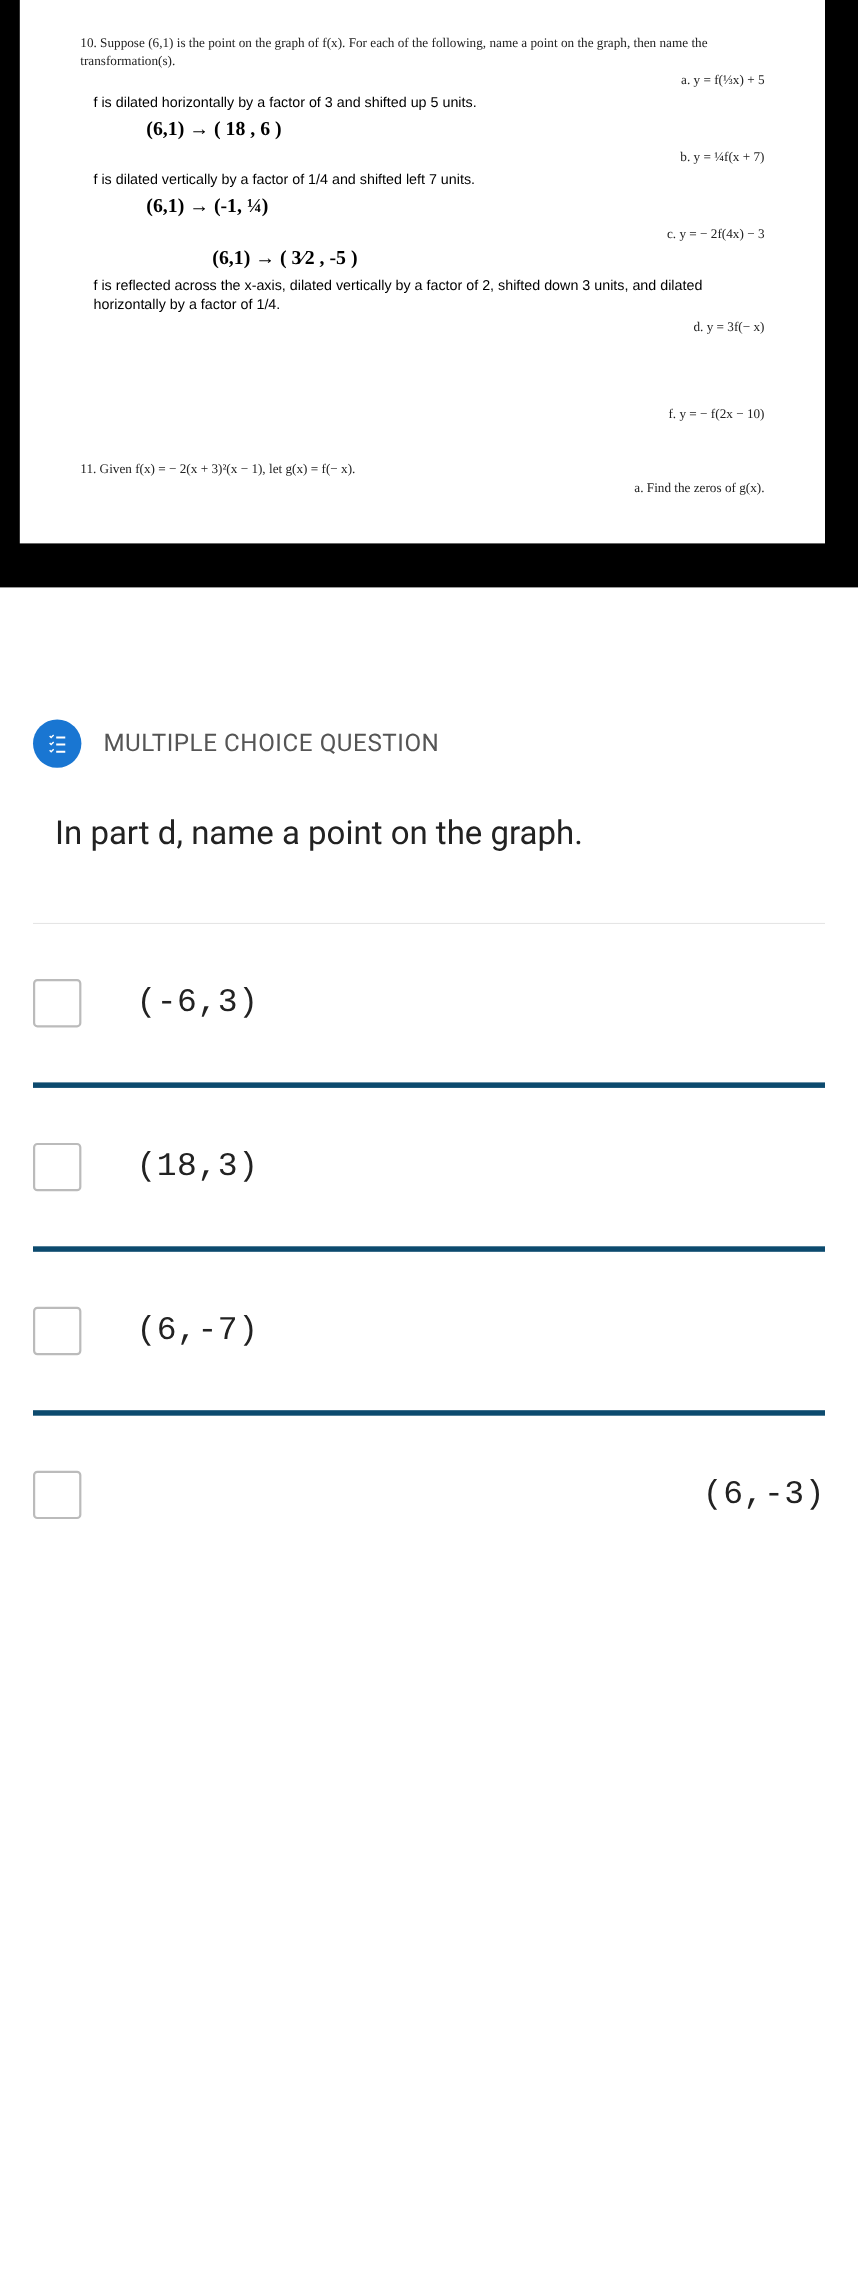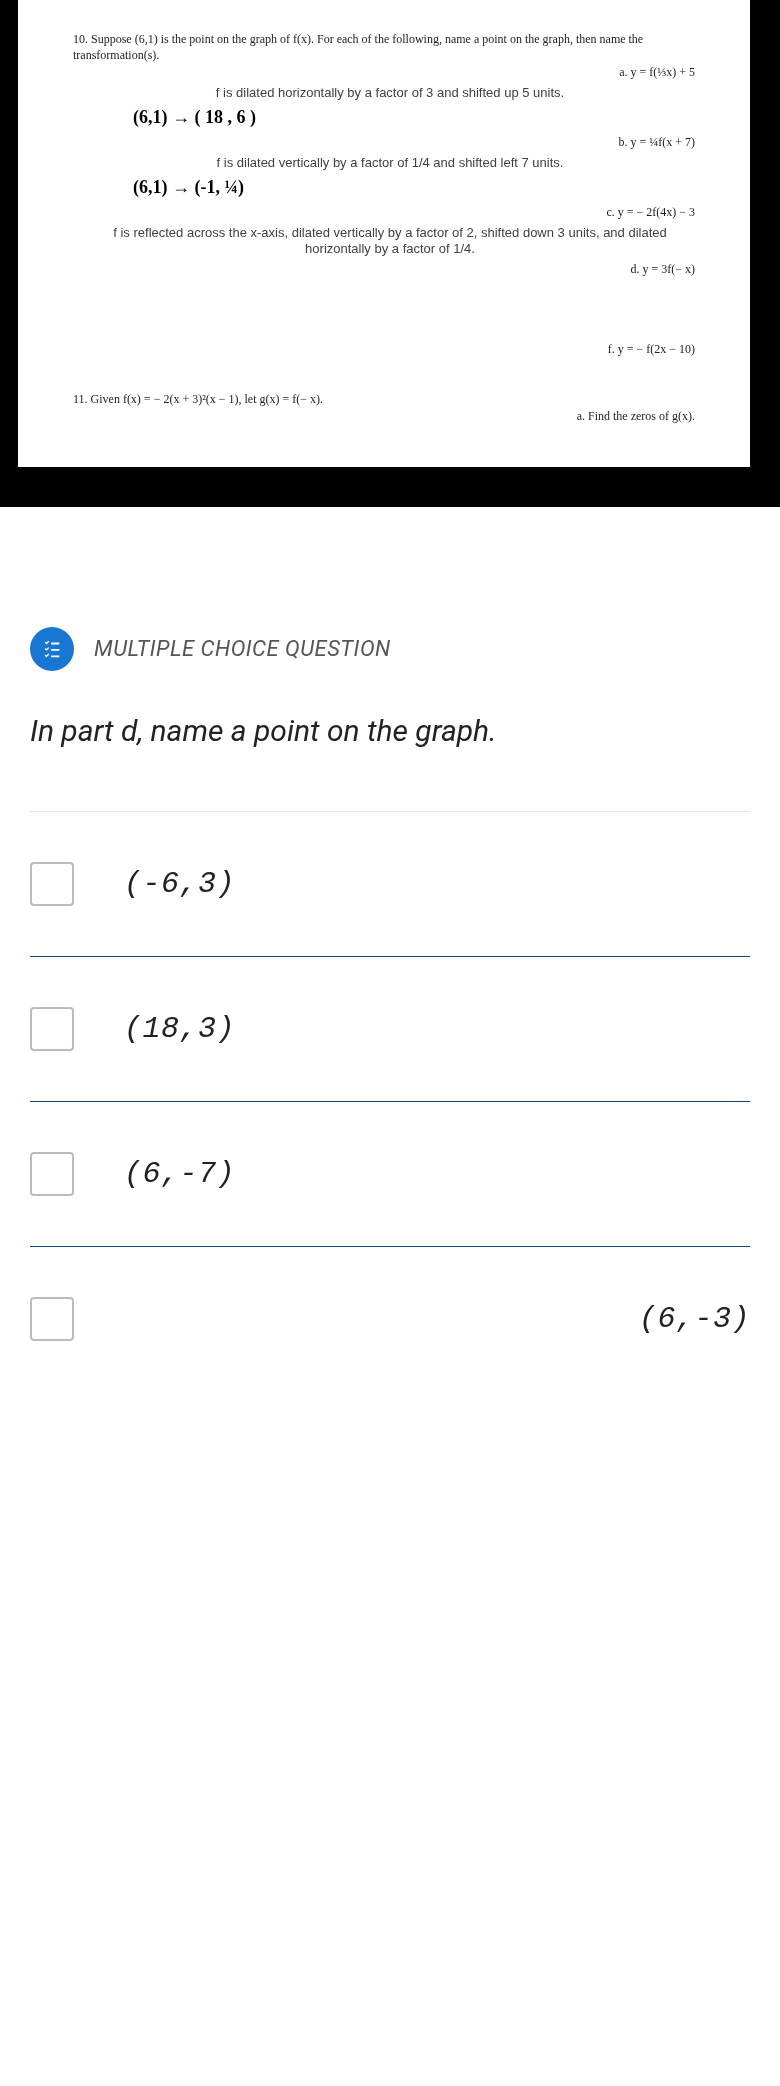--- a/index.html
+++ b/index.html
@@ -16,31 +16,30 @@
   .worksheet {
     background: #fff;
     padding: 30px 55px 40px 55px;
     font-family: "Times New Roman", serif;
     font-size: 12px;
     line-height: 1.3;
     color: #222;
   }
   .ws-line { margin: 2px 0; }
   .ws-sub { margin-left: 0px; text-align: right; }
-  .ws-desc { margin: 4px 0 4px 12px; font-family: Arial, sans-serif; font-size: 13px; color: #404040; text-align: center; }
+  .ws-desc { margin: 4px 0 4px 12px; font-family: Arial, sans-serif; font-size: 13px; color: #000000; }
   .handwriting {
     font-family: "Comic Sans MS", cursive;
     font-size: 18px;
     color: #000000;
     font-weight: bold;
     margin: 2px 0 6px 60px;
   }
   .question-section {
     padding: 40px 30px 20px 30px;
-    font-style: italic;
   }
   .q-header {
     display: flex;
     align-items: center;
     gap: 20px;
     margin-bottom: 40px;
   }
   .q-icon {
     width: 44px;
     height: 44px;
@@ -57,28 +56,29 @@
     letter-spacing: 0.5px;
     color: #555;
     font-weight: 400;
   }
   .q-text {
     font-size: 30px;
     color: #222;
     font-weight: 400;
     margin-bottom: 60px;
     line-height: 1.35;
+    margin-left: 20px;
   }
   .choices { }
   .choice {
     display: flex;
     align-items: center;
     gap: 50px;
     padding: 50px 0;
-    border-bottom: 1px solid #0c4a6e;
+    border-bottom: 5px solid #0c4a6e;
   }
   .choice:first-child { border-top: 1px solid #e5e5e5; }
   .choice:last-child { border-bottom: none; justify-content: space-between; }
   .checkbox {
     width: 44px;
     height: 44px;
     border: 2px solid #bbb;
     border-radius: 4px;
     background: #fff;
     flex-shrink: 0;
@@ -98,20 +98,21 @@
 <div class="worksheet-wrap">
   <div class="worksheet">
     <div class="ws-line">10.  Suppose (6,1) is the point on the graph of f(x).  For each of the following, name a point on the graph, then name the transformation(s).</div>
     <div class="ws-line ws-sub">a.  y = f(⅓x) + 5</div>
     <div class="ws-desc">f is dilated horizontally by a factor of 3 and shifted up 5 units.</div>
     <div class="handwriting">(6,1) → ( 18 , 6 )</div>
     <div class="ws-line ws-sub">b.  y = ¼f(x + 7)</div>
     <div class="ws-desc">f is dilated vertically by a factor of 1/4 and shifted left 7 units.</div>
     <div class="handwriting">(6,1) → (-1, ¼)</div>
     <div class="ws-line ws-sub">c.  y = − 2f(4x) − 3</div>
+    <div class="handwriting" style="margin-left:120px;">(6,1) → ( 3⁄2 , -5 )</div>
     <div class="ws-desc">f is reflected across the x-axis, dilated vertically by a factor of 2, shifted down 3 units, and dilated horizontally by a factor of 1/4.</div>
     <div class="ws-line ws-sub">d.  y = 3f(− x)</div>
     <div style="height:30px"></div>
     <div style="height:30px"></div>
     <div class="ws-line ws-sub">f.  y = − f(2x − 10)</div>
     <div style="height:30px"></div>
     <div class="ws-line">11.  Given f(x) = − 2(x + 3)²(x − 1), let g(x) = f(− x).</div>
     <div class="ws-line ws-sub">a.  Find the zeros of g(x).</div>
   </div>
 </div>

